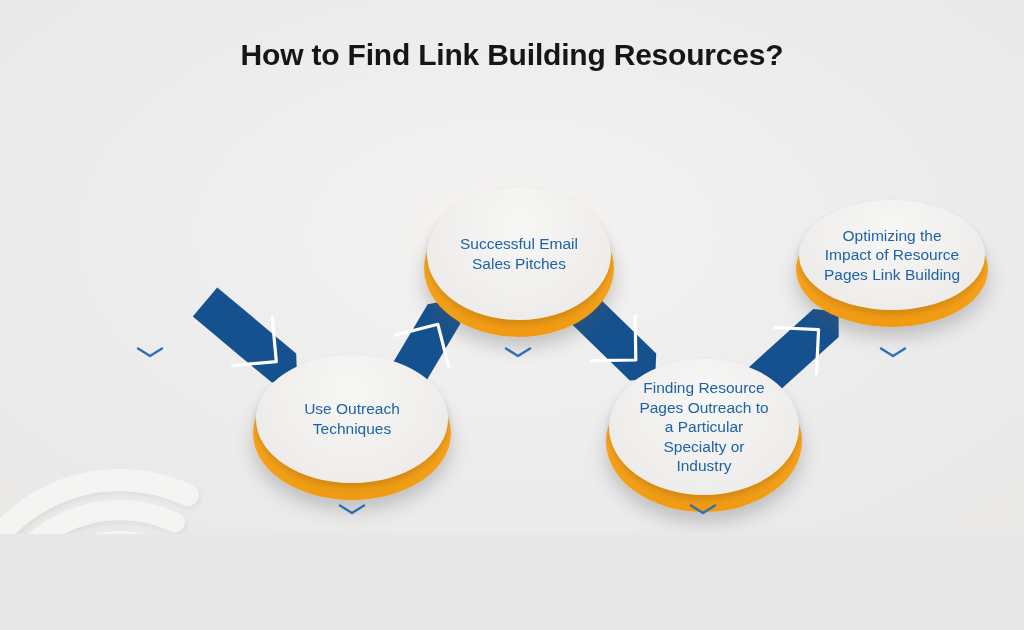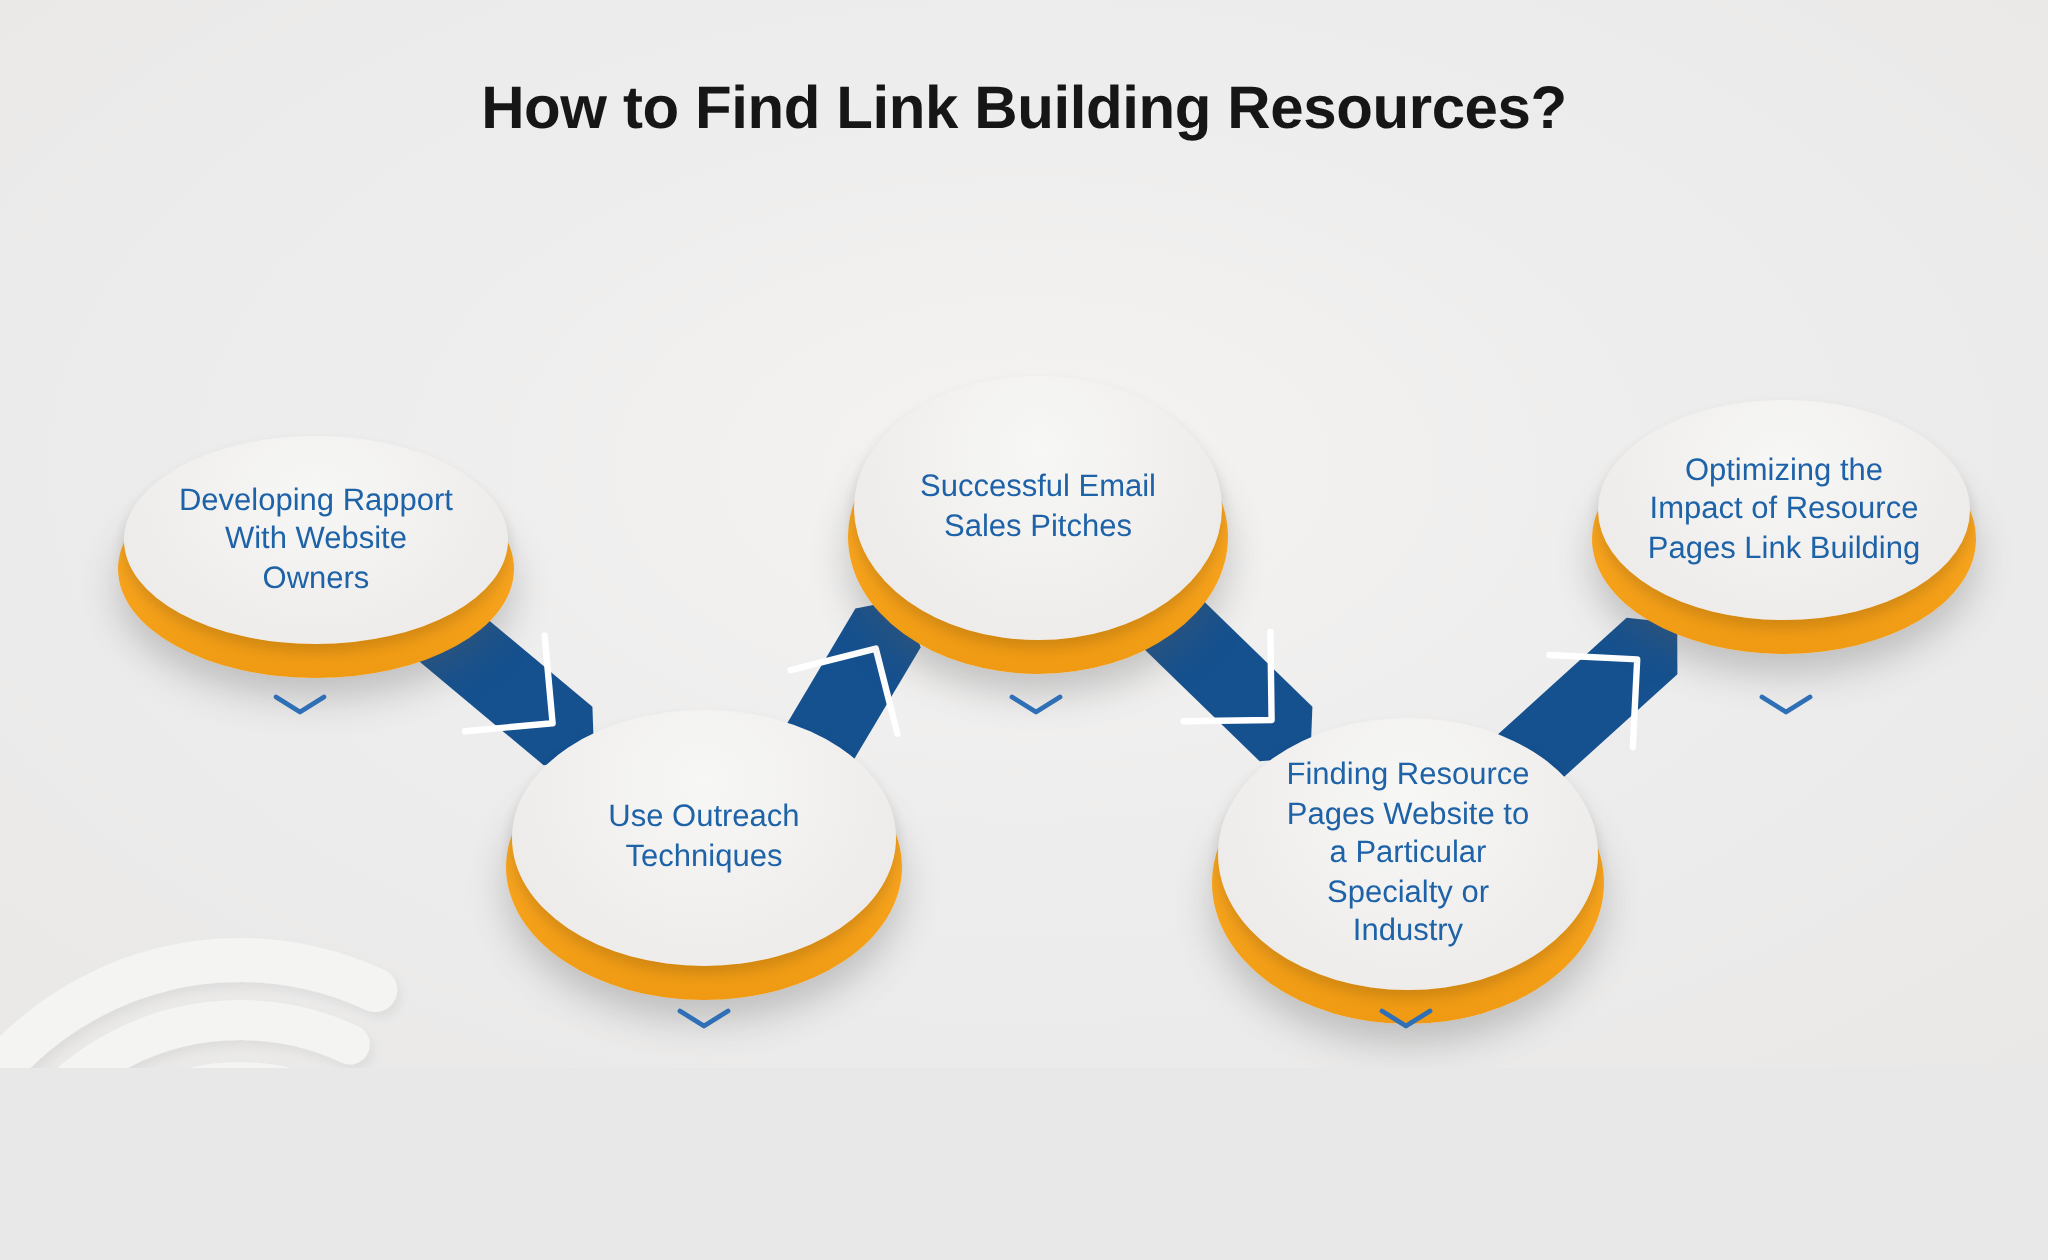--- a/index.html
+++ b/index.html
@@ -87,47 +87,40 @@
       <polygon class="ribbon" points="558.8,311.6 629.8,380.6 655.2,378.8 656.2,353.4 585.2,284.4"></polygon>
       <polyline class="flow-chev" points="591.8,360.6 635.8,360.0 635.2,316.0"></polyline>
     </g>
 
     <g>
       <polygon class="ribbon" points="764.7,404.1 838.7,337.1 838.6,311.6 813.3,308.9 739.3,375.9"></polygon>
       <polyline class="flow-chev" points="816.4,373.6 818.6,329.7 774.7,327.5"></polyline>
     </g>
   </svg>
 
-  <div class="node n1">
-    <div class="disk-bottom"></div>
-    <div class="disk-top"></div>
-    <span class="step-label">Developing Rapport
-With Website
-Owners</span>
-  </div>
 
   <div class="node n3">
     <div class="disk-bottom"></div>
     <div class="disk-top"></div>
     <span class="step-label">Successful Email
 Sales Pitches</span>
   </div>
 
   <div class="node n2">
     <div class="disk-bottom"></div>
     <div class="disk-top"></div>
     <span class="step-label">Use Outreach
 Techniques</span>
   </div>
 
   <div class="node n4">
     <div class="disk-bottom"></div>
     <div class="disk-top"></div>
     <span class="step-label">Finding Resource
-Pages Website to
+Pages Outreach to
 a Particular
 Specialty or
 Industry</span>
   </div>
 
   <div class="node n5">
     <div class="disk-bottom"></div>
     <div class="disk-top"></div>
     <span class="step-label">Optimizing the
 Impact of Resource

